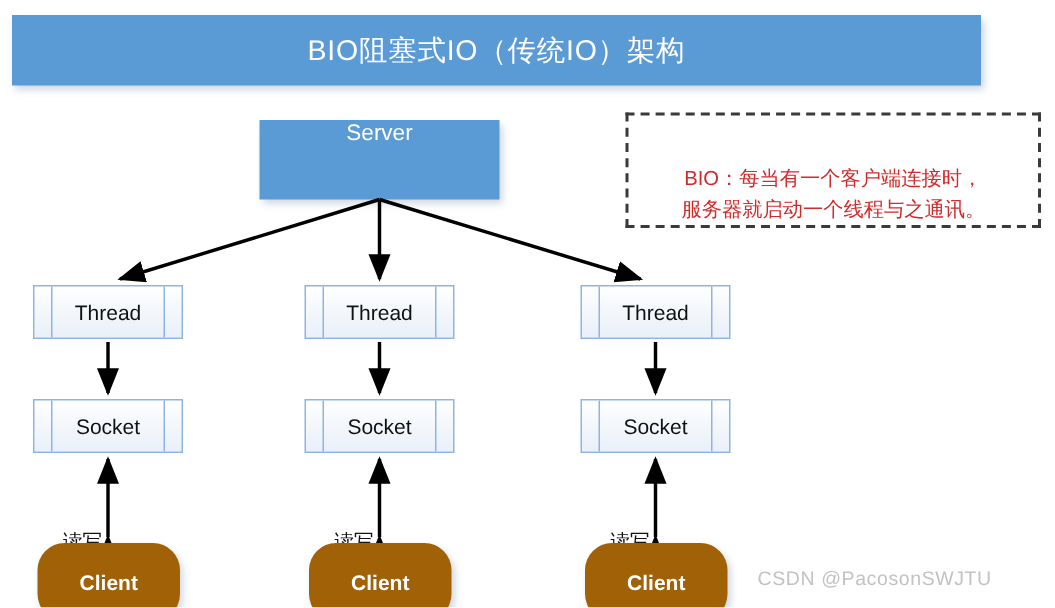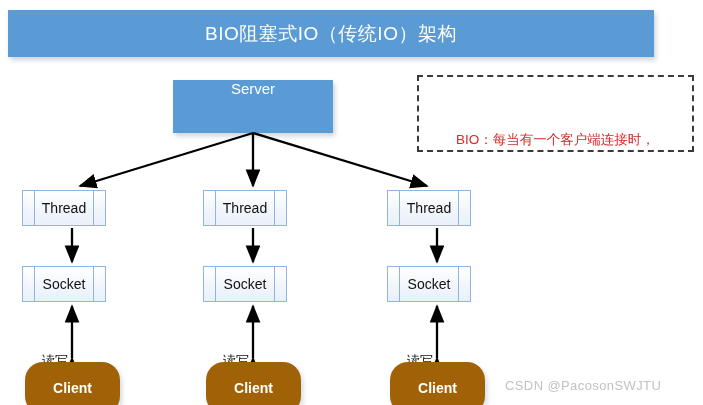--- a/index.html
+++ b/index.html
@@ -73,21 +73,21 @@
   .note-line {
     color: #D22B2B;
     font-size: 13.5px;
     line-height: 21px;
     white-space: nowrap;
   }
 
   
   .proc-box {
     position: absolute;
-    width: 84px;
+    width: 100px;
     height: 36px;
     border: 1px solid #8EB4E3;
     background: linear-gradient(to bottom, #ffffff 0%, #f2f6fb 55%, #e9f0f9 100%);
     box-sizing: border-box;
   }
   .proc-box .bar-l,
   .proc-box .bar-r {
     position: absolute;
     top: 0;
     bottom: 0;
@@ -162,20 +162,21 @@
   <div class="title-bar">
     <span class="title-text">BIO阻塞式IO（传统IO）架构</span>
   </div>
 
   <div class="server-box">
     <span class="server-text">Server</span>
   </div>
 
   <div class="note-box">
     <span class="note-line">BIO：每当有一个客户端连接时，</span>
+    <span class="note-line">服务器就启动一个线程与之通讯。</span>
   </div>
 
   <svg id="arrows" viewBox="0 0 703 405">
     <defs>
       <marker id="ah" markerWidth="9" markerHeight="9" refX="7.2" refY="3.2" orient="auto" markerUnits="strokeWidth">
         <path d="M0,0 L8,3.2 L0,6.4 z" fill="#000000"></path>
       </marker>
       <marker id="ah2" markerWidth="9" markerHeight="9" refX="7.2" refY="3.2" orient="auto" markerUnits="strokeWidth">
         <path d="M0,0 L8,3.2 L0,6.4 z" fill="#000000"></path>
       </marker>

